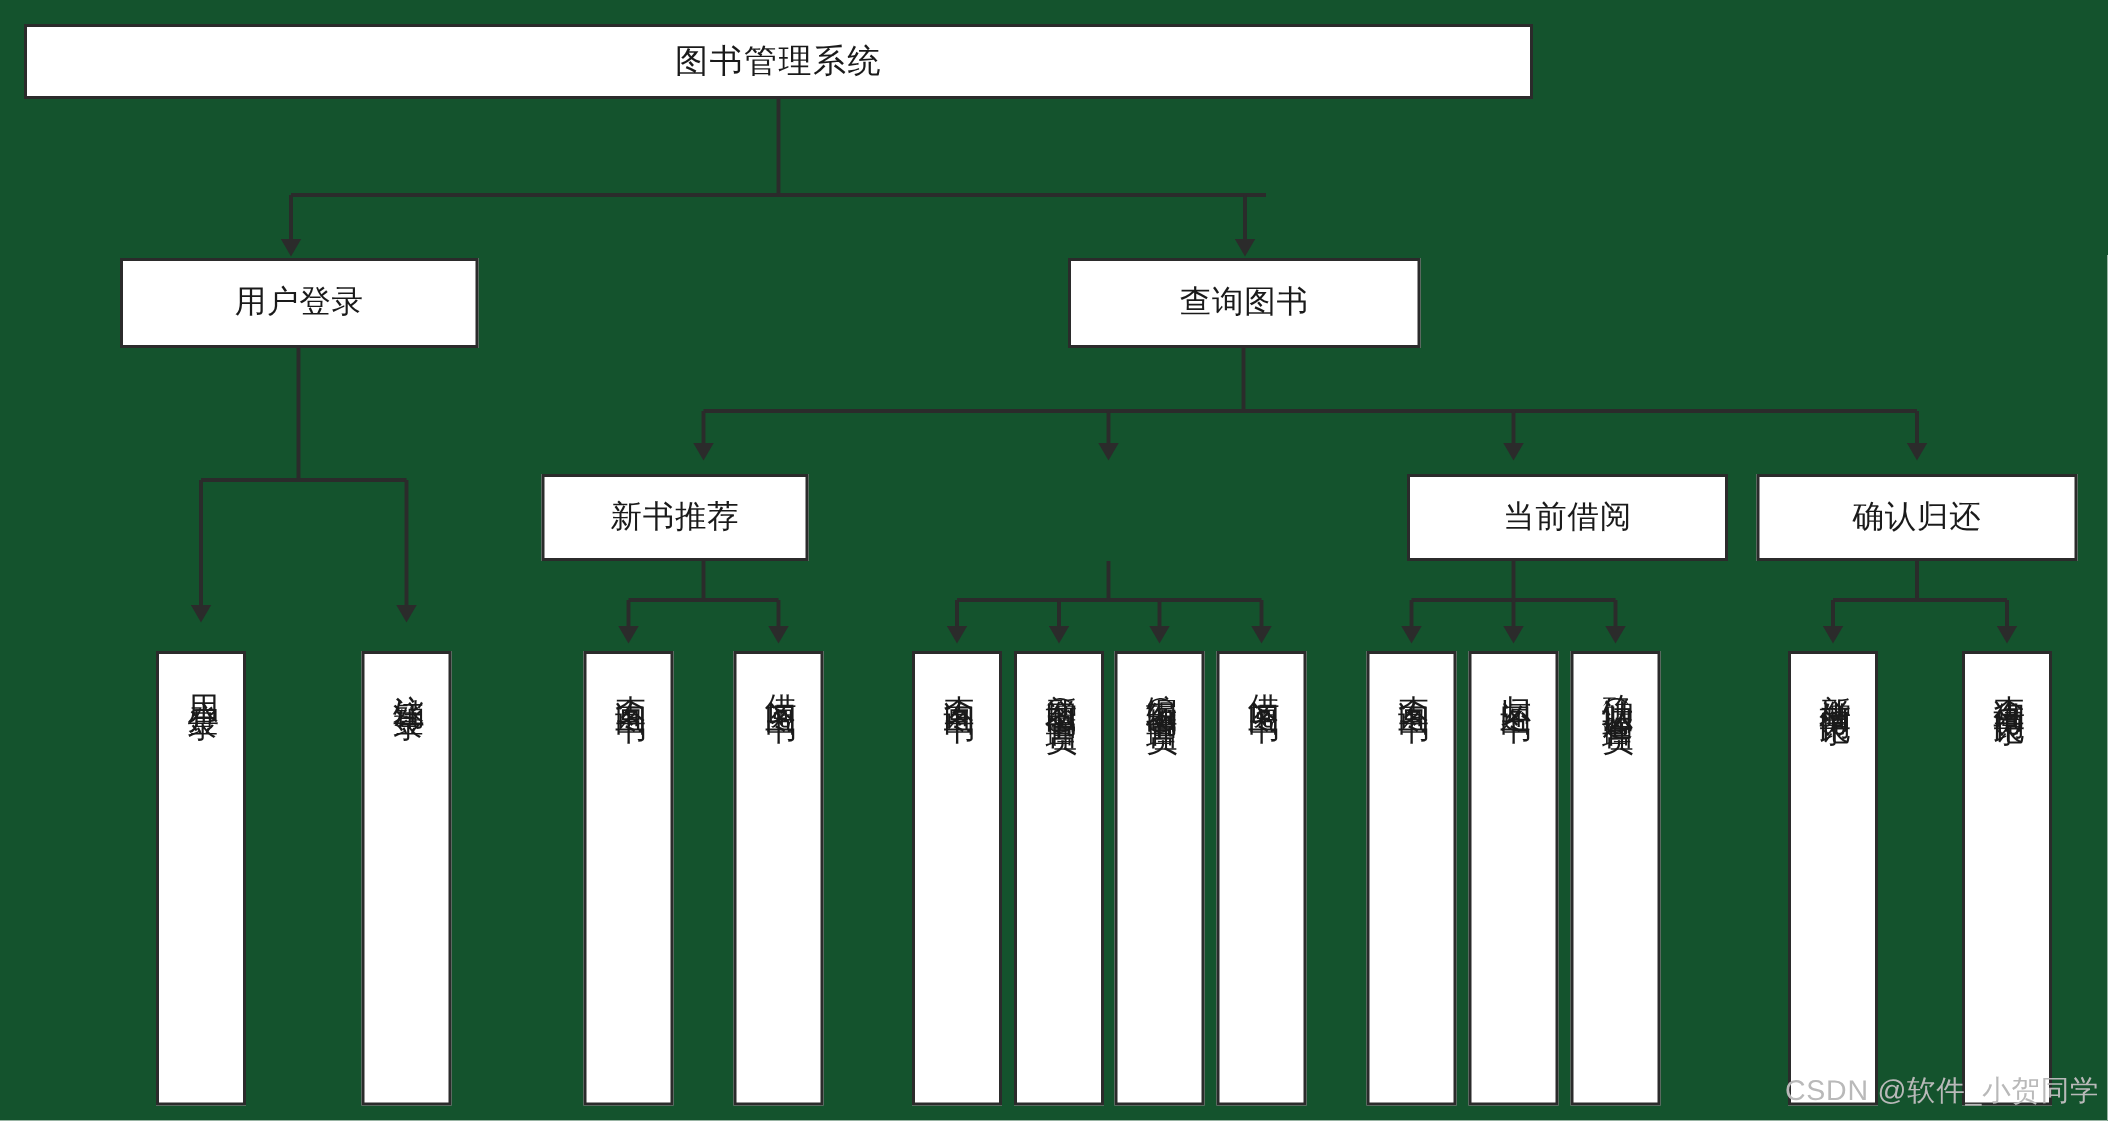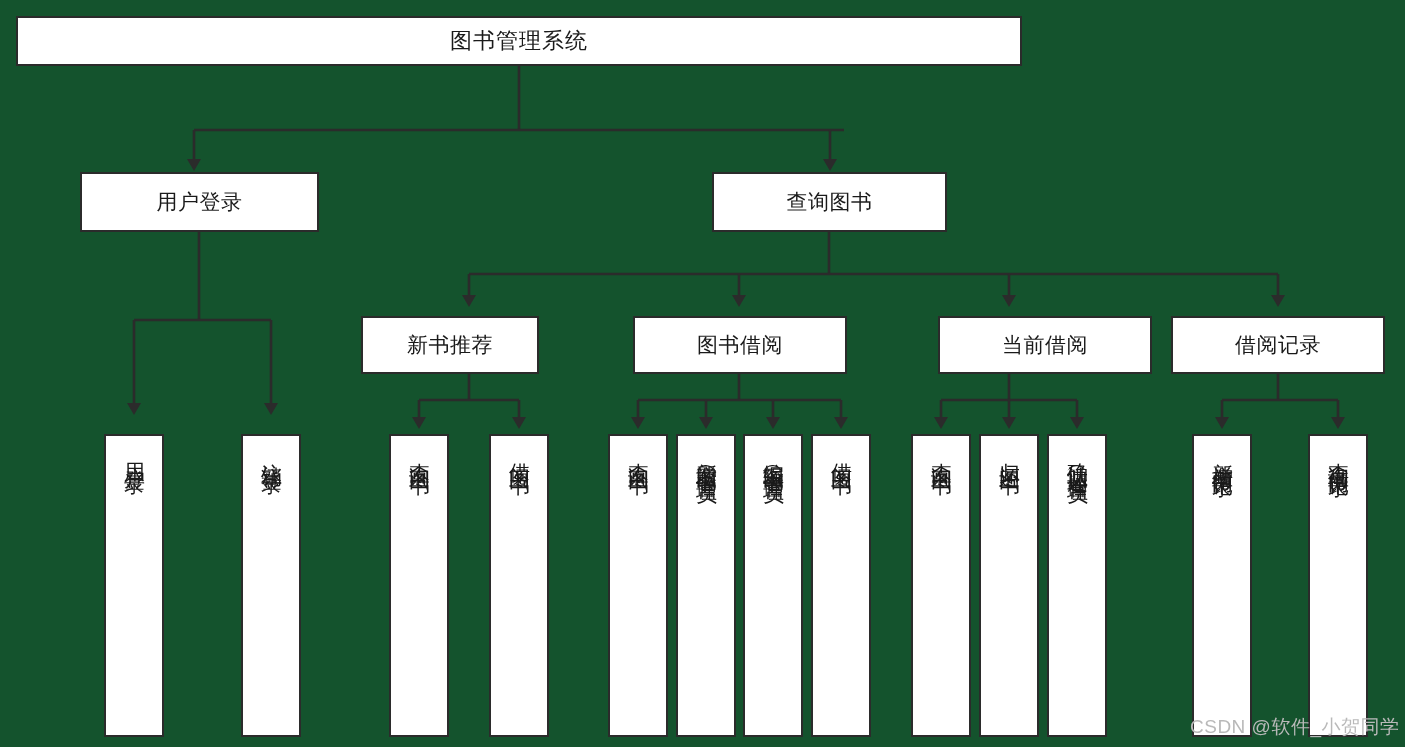--- a/index.html
+++ b/index.html
@@ -140,30 +140,27 @@
   </div>
 
   <div class="node h" style="left:712px; top:172px; width:235px; height:60px;">
     <span class="label">查询图书</span>
   </div>
 
   <div class="node h" style="left:361px; top:316px; width:178px; height:58px;">
     <span class="label">新书推荐</span>
   </div>
 
-  <div class="node h" style="left:633px; top:316px; width:214px; height:58px;">
-    <span class="label">图书借阅</span>
-  </div>
 
   <div class="node h" style="left:902px; top:316px; width:214px; height:58px;margin-left:36px;">
     <span class="label">当前借阅</span>
   </div>
 
   <div class="node h" style="left:1171px; top:316px; width:214px; height:58px;">
-    <span class="label">借阅记录</span>
+    <span class="label">确认归还</span>
   </div>
 
   <div class="node v" style="left:104px; top:434px; width:60px; height:303px;">
     <span class="label">用户登录</span>
   </div>
 
   <div class="node v" style="left:241px; top:434px; width:60px; height:303px;">
     <span class="label">注销登录</span>
   </div>
 

